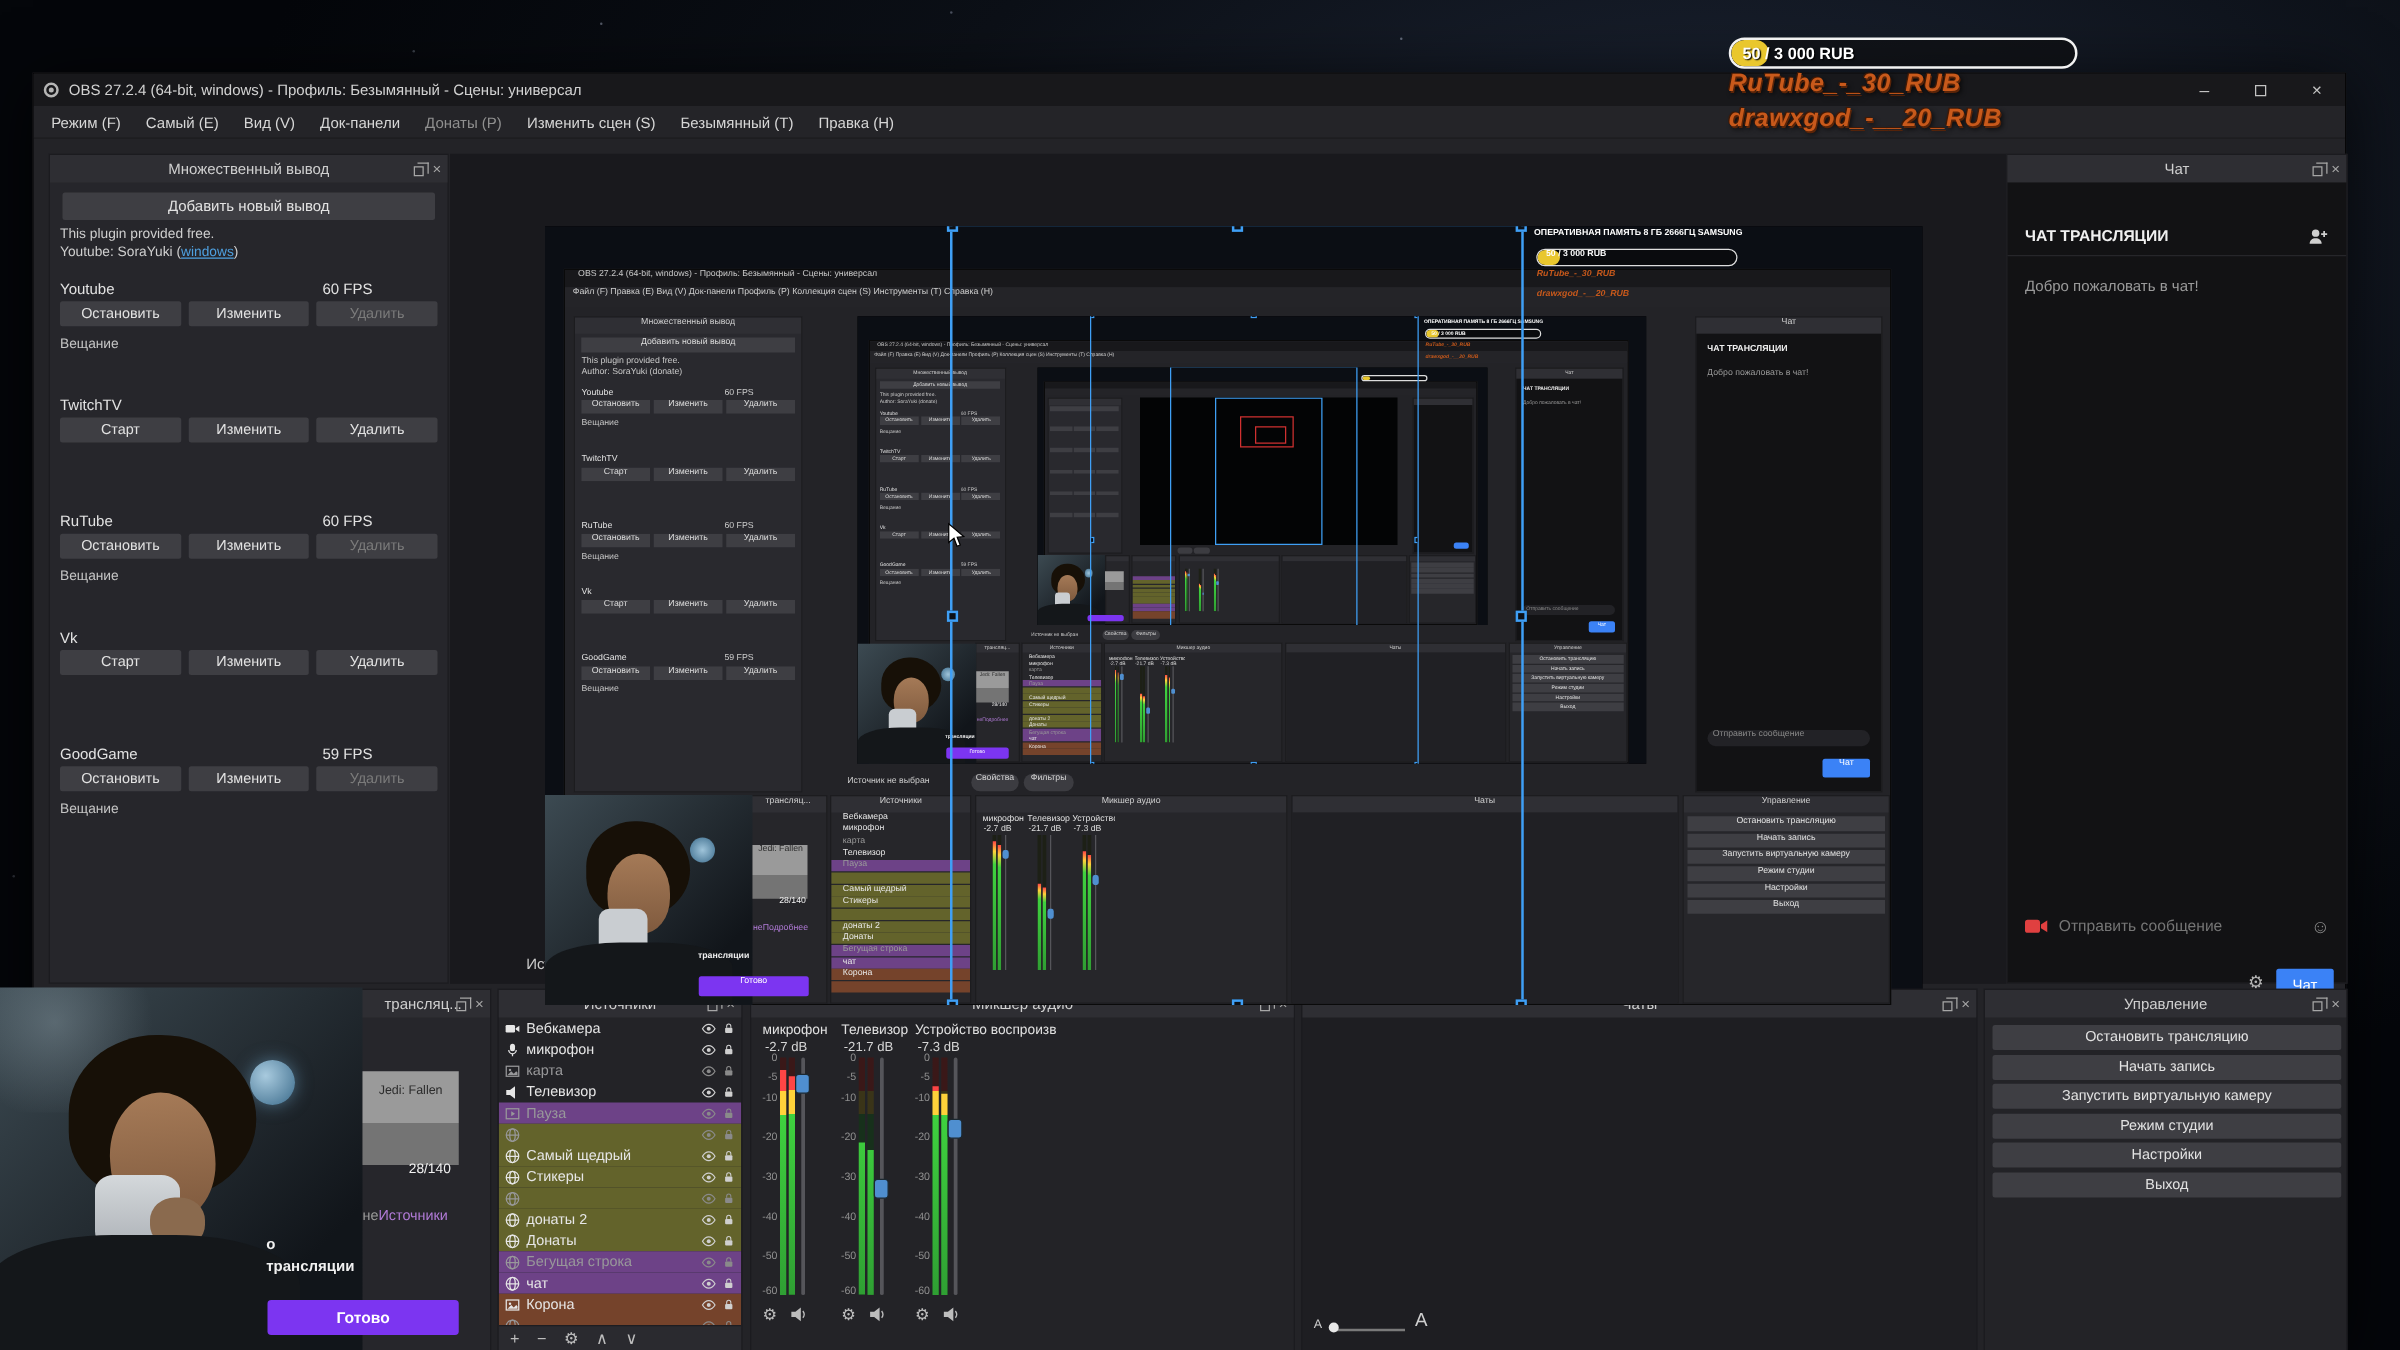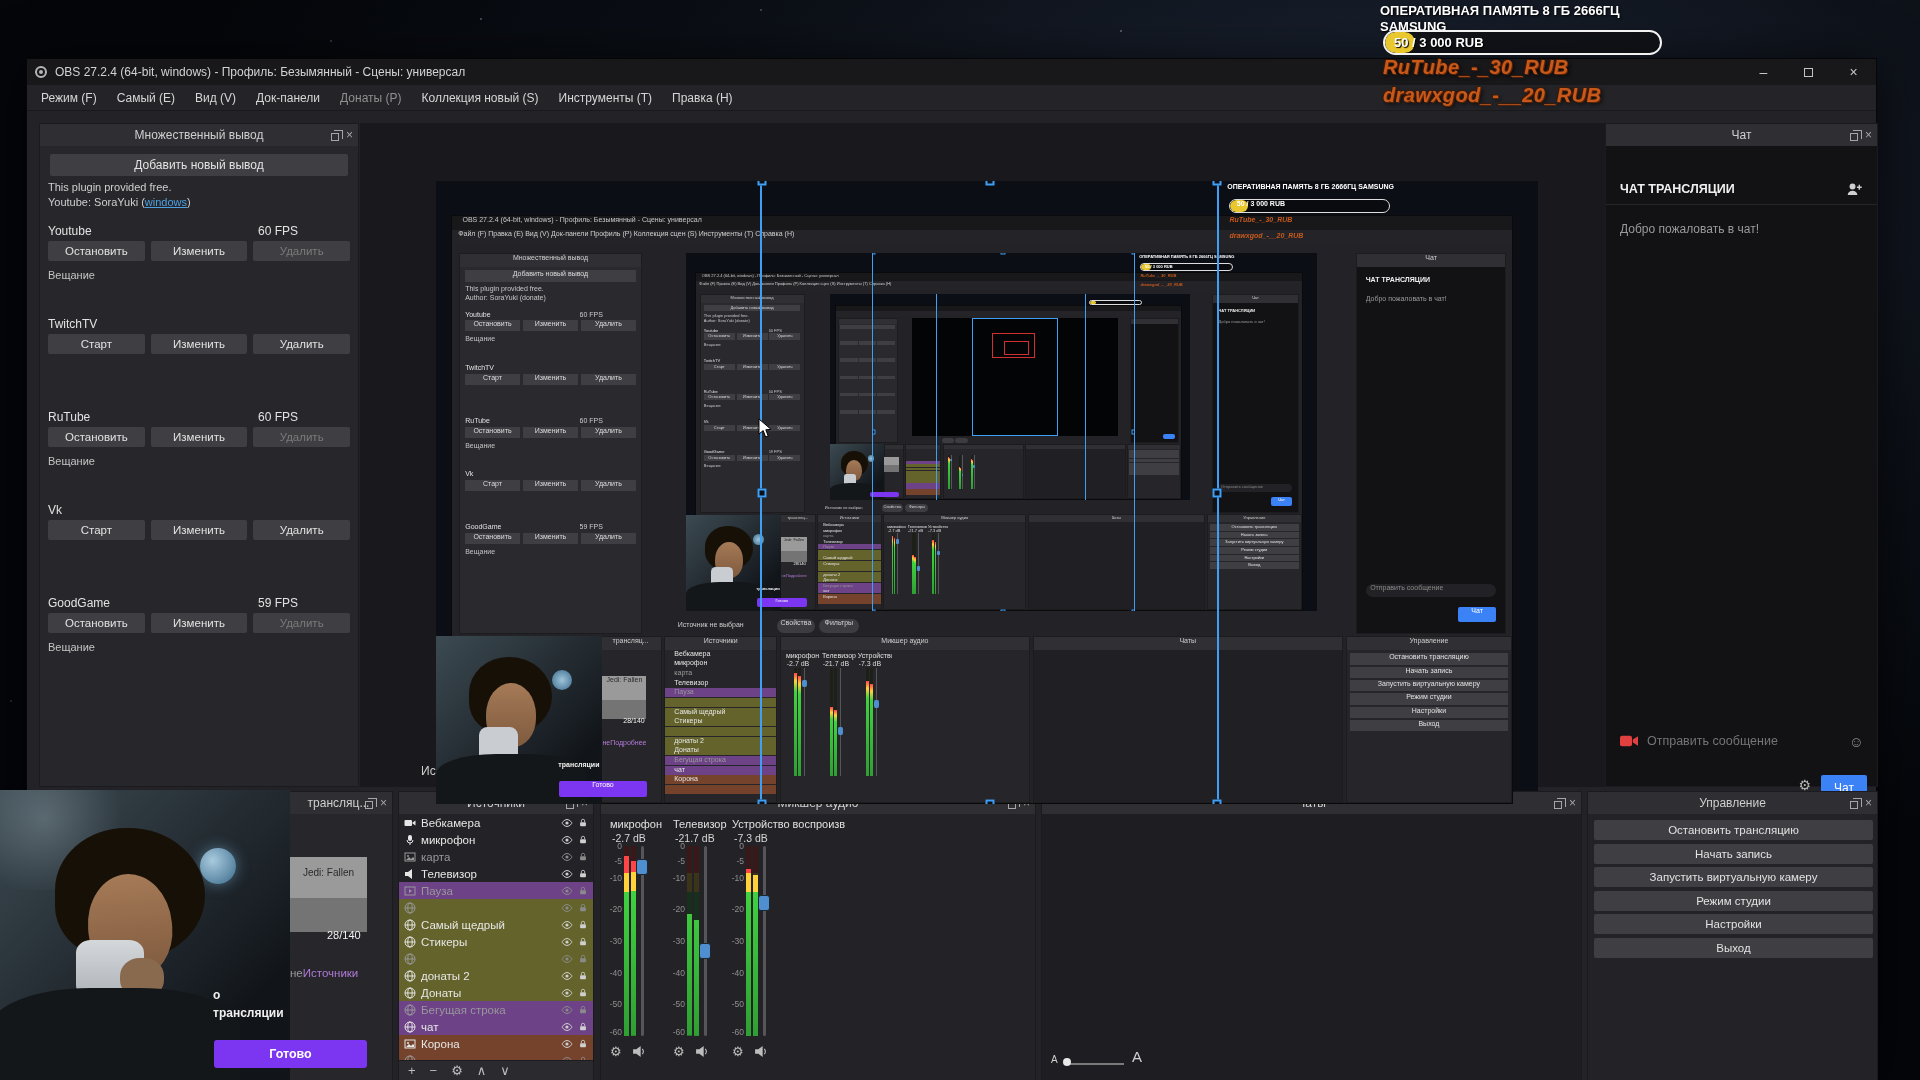--- a/index.html
+++ b/index.html
@@ -63,24 +63,20 @@
 
 .mini div{overflow:hidden;white-space:nowrap}
 #cursor{position:absolute;left:758px;top:418px;z-index:60}
 </style>
 </head>
 <body>
 
 <div id="stage">
   <div class="abs" id="stars" style="left:0;top:0;width:2px;height:2px;border-radius:50%;box-shadow:480px 18px rgba(220,230,255,.35),760px 9px rgba(220,230,255,.3),1120px 30px rgba(220,230,255,.4),330px 40px rgba(220,230,255,.25),1700px 120px rgba(220,230,255,.3),60px 300px rgba(220,230,255,.2),1860px 500px rgba(220,230,255,.25),10px 700px rgba(220,230,255,.2)"></div>
 
-  <div class="abs" style="left:1380px;top:3px;width:430px;z-index:50">
-    <div class="ramline">ОПЕРАТИВНАЯ ПАМЯТЬ 8 ГБ 2666ГЦ</div>
-    <div class="ramline">SAMSUNG</div>
-  </div>
   <div id="donbar">
     <div id="donfill" style="background: rgb(233, 199, 46);"></div>
     <div id="dontext">50 / 3 000 RUB</div>
   </div>
   <div class="donor" style="top:56px">RuTube_-_30_RUB</div>
   <div class="donor" style="top:84px">drawxgod_-__20_RUB</div>
 
   <div id="obswin">
     <div id="titlebar">
       <span id="obslogo"></span>
@@ -92,22 +88,22 @@
           </div>
         <div class="wb">×</div>
       </div>
     </div>
     <div id="menubar">
         <div class="menuitem">Режим (F)</div>
         <div class="menuitem">Самый (E)</div>
         <div class="menuitem">Вид (V)</div>
         <div class="menuitem">Док-панели</div>
         <div class="menuitem dimmed">Донаты (P)</div>
-        <div class="menuitem">Коллекция новый (S)</div>
-        <div class="menuitem">Инструменты (T)</div>
+        <div class="menuitem">Изменить сцен (S)</div>
+        <div class="menuitem">Безымянный (T)</div>
         <div class="menuitem">Правка (H)</div>
       </div>
     <div id="dockarea"></div>
 
     <div class="dock" id="dock-multi" style="left:12px;top:64px;width:320px;height:664px">
       <div class="dockhead">
         <span>Множественный вывод</span>
         <span class="dockicons">
             <span class="ic-pop"></span>
             <span class="ic-x">×</span>

